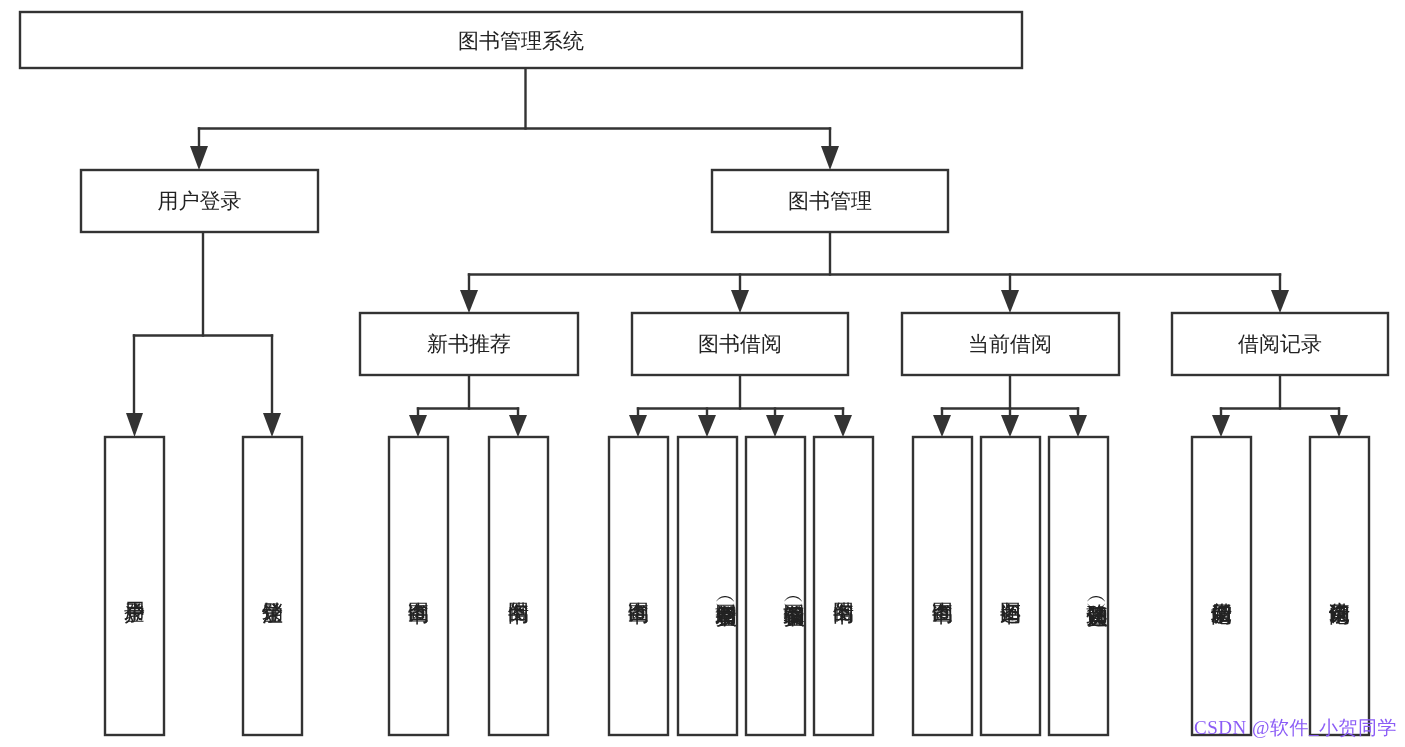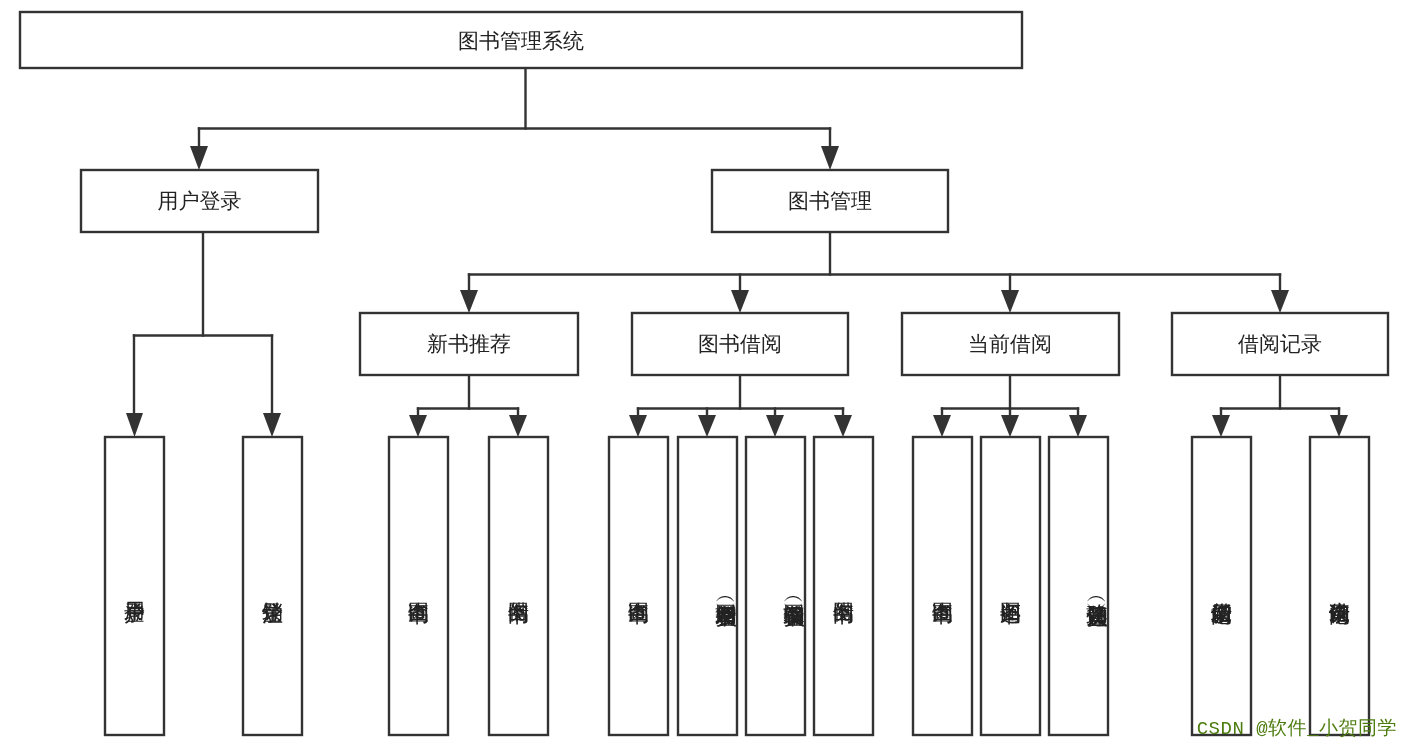--- a/index.html
+++ b/index.html
@@ -57,23 +57,23 @@
     writing-mode: vertical-rl;
     text-orientation: upright;
     white-space: nowrap;
     letter-spacing: 0.5px;
     pointer-events: none;
   }
   .watermark {
     position: absolute;
     right: 8px;
     bottom: 6px;
-    font-family: Liberation Mono, monospace;
+    font-family: Liberation Serif, serif;
     font-size: 19px;
-    color: #4d7c0f;
+    color: #8b5cf6;
     letter-spacing: 0.5px;
     white-space: nowrap;
     text-align: center;
   }
 </style>
 </head>
 <body>
 
 <div id="canvas">
 

